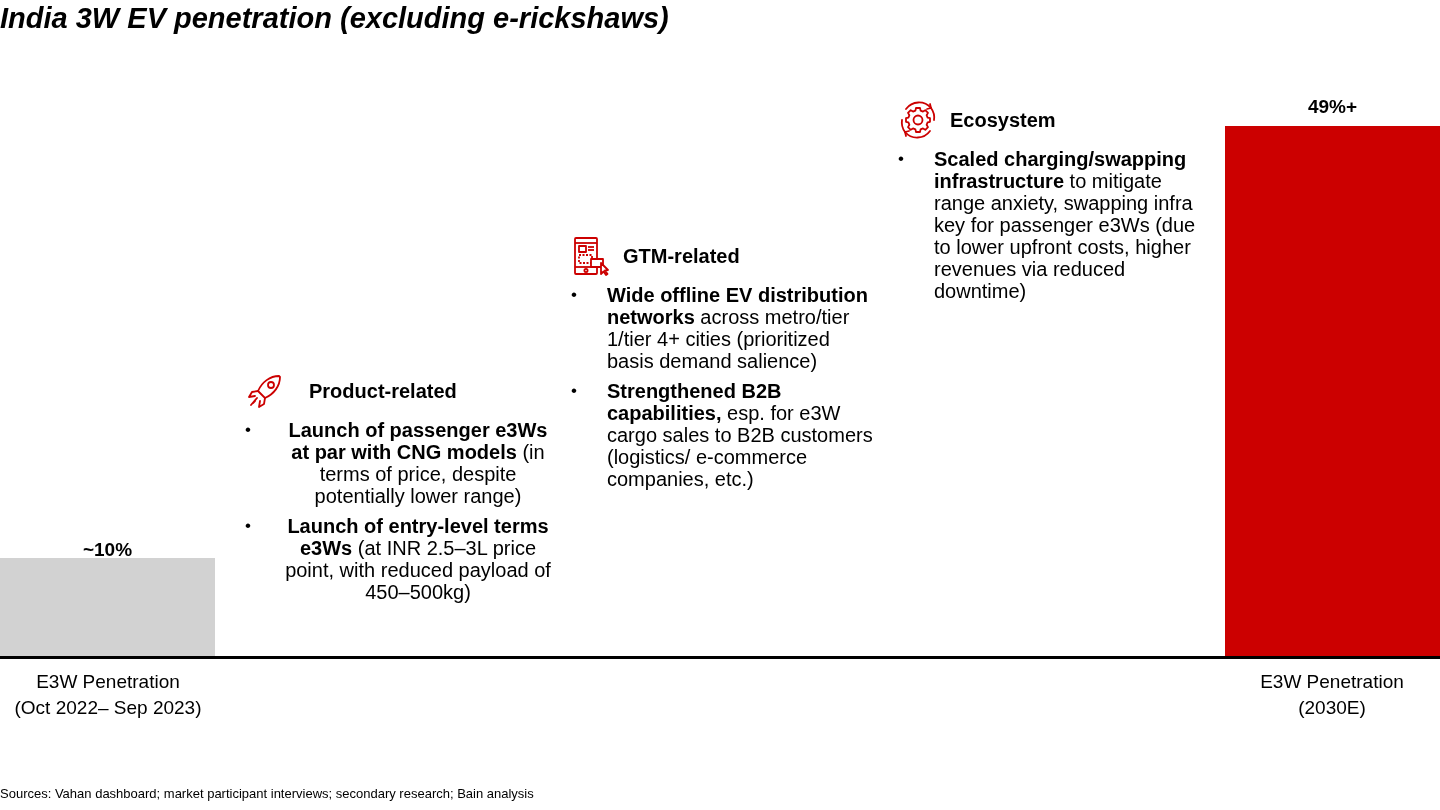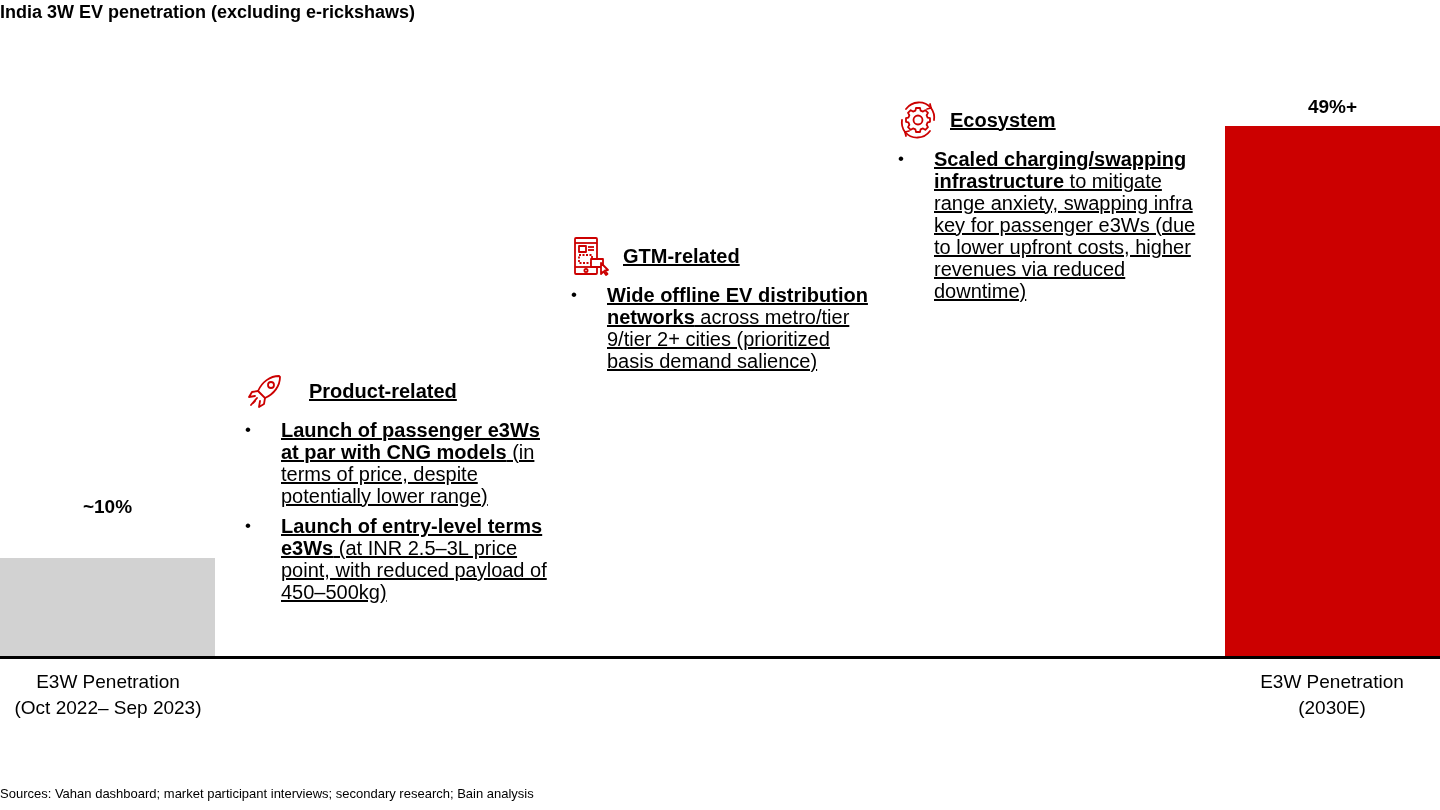--- a/index.html
+++ b/index.html
@@ -3,35 +3,35 @@
 <meta charset="utf-8">
 <style>
   html, body { margin: 0; padding: 0; }
   body {
     width: 1440px; height: 810px; position: relative; overflow: hidden;
     background: #ffffff; color: #000000;
     font-family: "Liberation Sans", sans-serif;
   }
   .title {
     position: absolute; left: 0; top: 2px;
-    font-size: 18px; font-weight: bold; letter-spacing: 0px;
+    font-size: 29px; font-weight: bold; letter-spacing: 0px; font-style: italic;
   }
   .bar { position: absolute; }
   .bar-grey { left: 0; top: 558px; width: 215px; height: 99px; background: #d2d2d2; }
   .bar-red  { left: 1225px; top: 126px; width: 215px; height: 531px; background: #cc0000; }
   .bar-label {
     position: absolute; font-size: 19px; font-weight: bold; text-align: center; width: 215px;
   }
   .baseline {
     position: absolute; left: 0; top: 656px; width: 1440px; height: 3px; background: #000;
   }
   .x-label {
     position: absolute; font-size: 19px; text-align: center; width: 230px; line-height: 26px;
   }
-  .driver { position: absolute; text-decoration: underline; }
+  .driver { position: absolute; }
   .driver-head { display: flex; align-items: center; height: 40px; }
   .driver-icon { width: 40px; height: 40px; margin-right: 12px; }
   .driver-title { font-size: 20px; font-weight: bold; }
   .bullets { list-style: none; margin: 0; padding: 0; }
   .bullets li {
     position: relative; padding-left: 36px; font-size: 20px; line-height: 22px;
     margin-top: 8px;
   }
   .bullets li::before {
     content: "\2022"; position: absolute; left: 0; top: 0; font-size: 17px;
@@ -39,21 +39,21 @@
   .bullets b { font-weight: bold; }
   .source {
     position: absolute; left: 0; top: 786px; font-size: 13px;
   }
 </style>
 </head>
 <body>
 
 <div class="title">India 3W EV penetration (excluding e-rickshaws)</div>
 
-<div class="bar-label" style="left:0; top:496px;">~10%</div>
+<div class="bar-label" style="left:0; top:539px;">~10%</div>
 <div class="bar bar-grey"></div>
 
 <div class="bar-label" style="left:1225px; top:96px;">49%+</div>
 <div class="bar bar-red"></div>
 
 <div class="baseline"></div>
 
 <div class="x-label" style="left:-7px; top:669px;">
   <div>E3W Penetration</div>
   <div>(Oct 2022– Sep 2023)</div>
@@ -67,21 +67,21 @@
   <div class="driver-head">
     <svg class="driver-icon" viewBox="0 0 40 40" fill="none" stroke="#cc0000" stroke-width="1.8" stroke-linejoin="round" stroke-linecap="round">
       <path d="M34 5 C25 5 17 11 13 20 L20 27 C29 23 35 15 35 6 Z"></path>
       <circle cx="26" cy="14" r="3"></circle>
       <path d="M13 20 L7 21 L4 26 L10 25"></path>
       <path d="M20 27 L19 33 L14 36 L15 30"></path>
       <path d="M12 27 L6 34 M10 30 L8 32"></path>
     </svg>
     <span class="driver-title" style="margin-left:12px;">Product-related</span>
   </div>
-  <ul class="bullets" style="margin-top:8px;">
+  <ul class="bullets" style="margin-top:8px;text-align:center;">
     <li><b>Launch of passenger e3Ws at par with CNG models</b><span> (in terms of price, despite potentially lower range)</span></li>
     <li><b>Launch of entry-level terms e3Ws</b><span> (at INR 2.5–3L price point, with reduced payload of 450–500kg)</span></li>
   </ul>
 </div>
 
 <div class="driver" style="left:571px; top:236px; width:310px;">
   <div class="driver-head">
     <svg class="driver-icon" viewBox="0 0 40 40" fill="none" stroke="#cc0000" stroke-width="1.8" stroke-linejoin="round">
       <rect x="4" y="2" width="22" height="36" rx="1"></rect>
       <line x1="4" y1="7" x2="26" y2="7"></line>
@@ -90,21 +90,22 @@
       <rect x="8" y="10" width="7" height="6"></rect>
       <line x1="17" y1="11" x2="23" y2="11"></line>
       <line x1="17" y1="14" x2="23" y2="14"></line>
       <rect x="8" y="19" width="13" height="8" stroke-dasharray="2 1.5"></rect>
       <rect x="20" y="23" width="12" height="8" fill="#ffffff"></rect>
       <path d="M30 27 L30 38 L32.5 35.5 L35 39 L36.5 38 L34 34.5 L37 34 Z" fill="#ffffff"></path>
     </svg>
     <span class="driver-title">GTM-related</span>
   </div>
   <ul class="bullets" style="margin-top:6px;">
-    <li><b>Wide offline EV distribution networks</b><span> across metro/tier 9/tier 2+ cities (prioritized basis demand salience)</span></li>
+    <li><b>Wide offline EV distribution networks</b><span> across metro/tier 1/tier 4+ cities (prioritized basis demand salience)</span></li>
+    <li><b>Strengthened B2B capabilities,</b><span> esp. for e3W cargo sales to B2B customers (logistics/ e-commerce companies, etc.)</span></li>
   </ul>
 </div>
 
 <div class="driver" style="left:898px; top:100px; width:310px;">
   <div class="driver-head">
     <svg class="driver-icon" viewBox="0 0 40 40" fill="none" stroke="#cc0000" stroke-width="1.8" stroke-linejoin="round" stroke-linecap="round">
       <path d="M8 9 A16 16 0 0 1 33 8"></path>
       <path d="M32 31 A16 16 0 0 1 7 32"></path>
       <path d="M33 8 L32 4 M33 8 L29 9"></path>
       <path d="M7 32 L8 36 M7 32 L11 31"></path>

